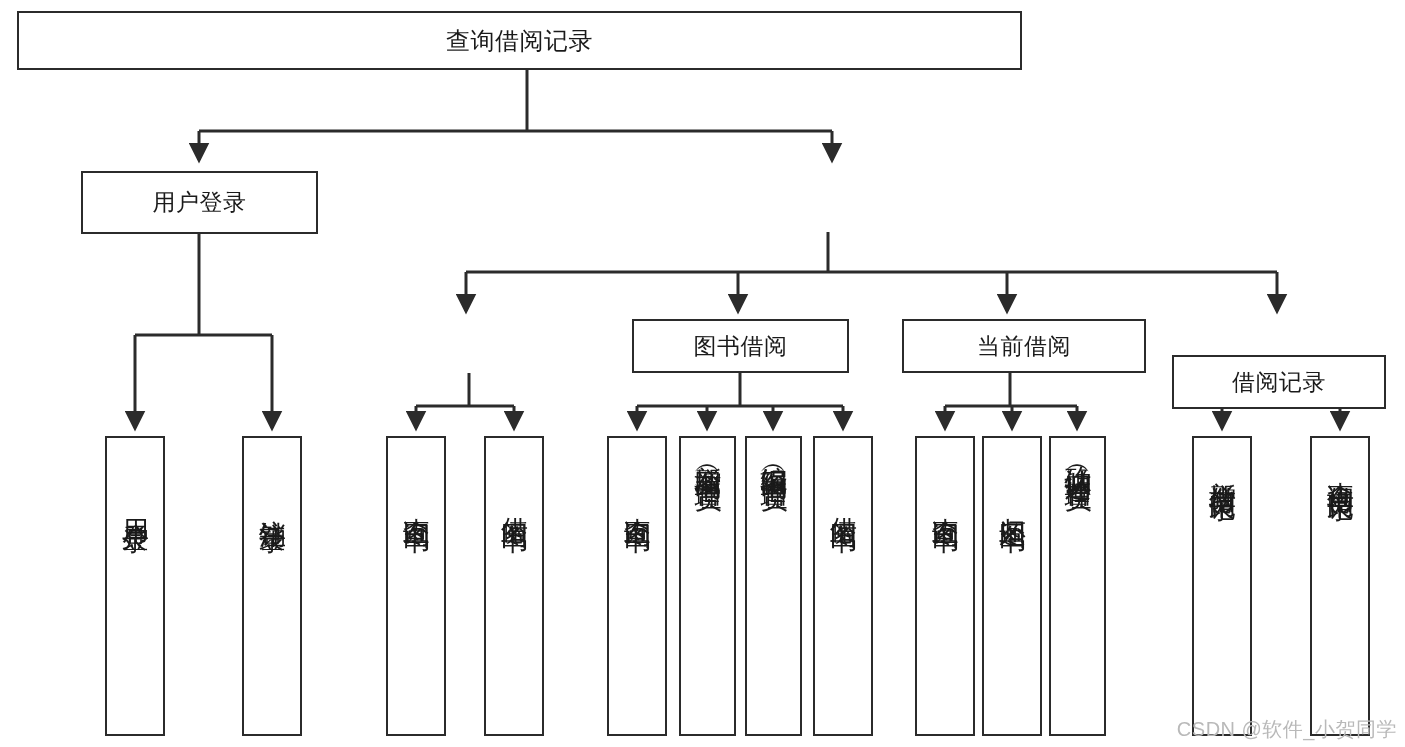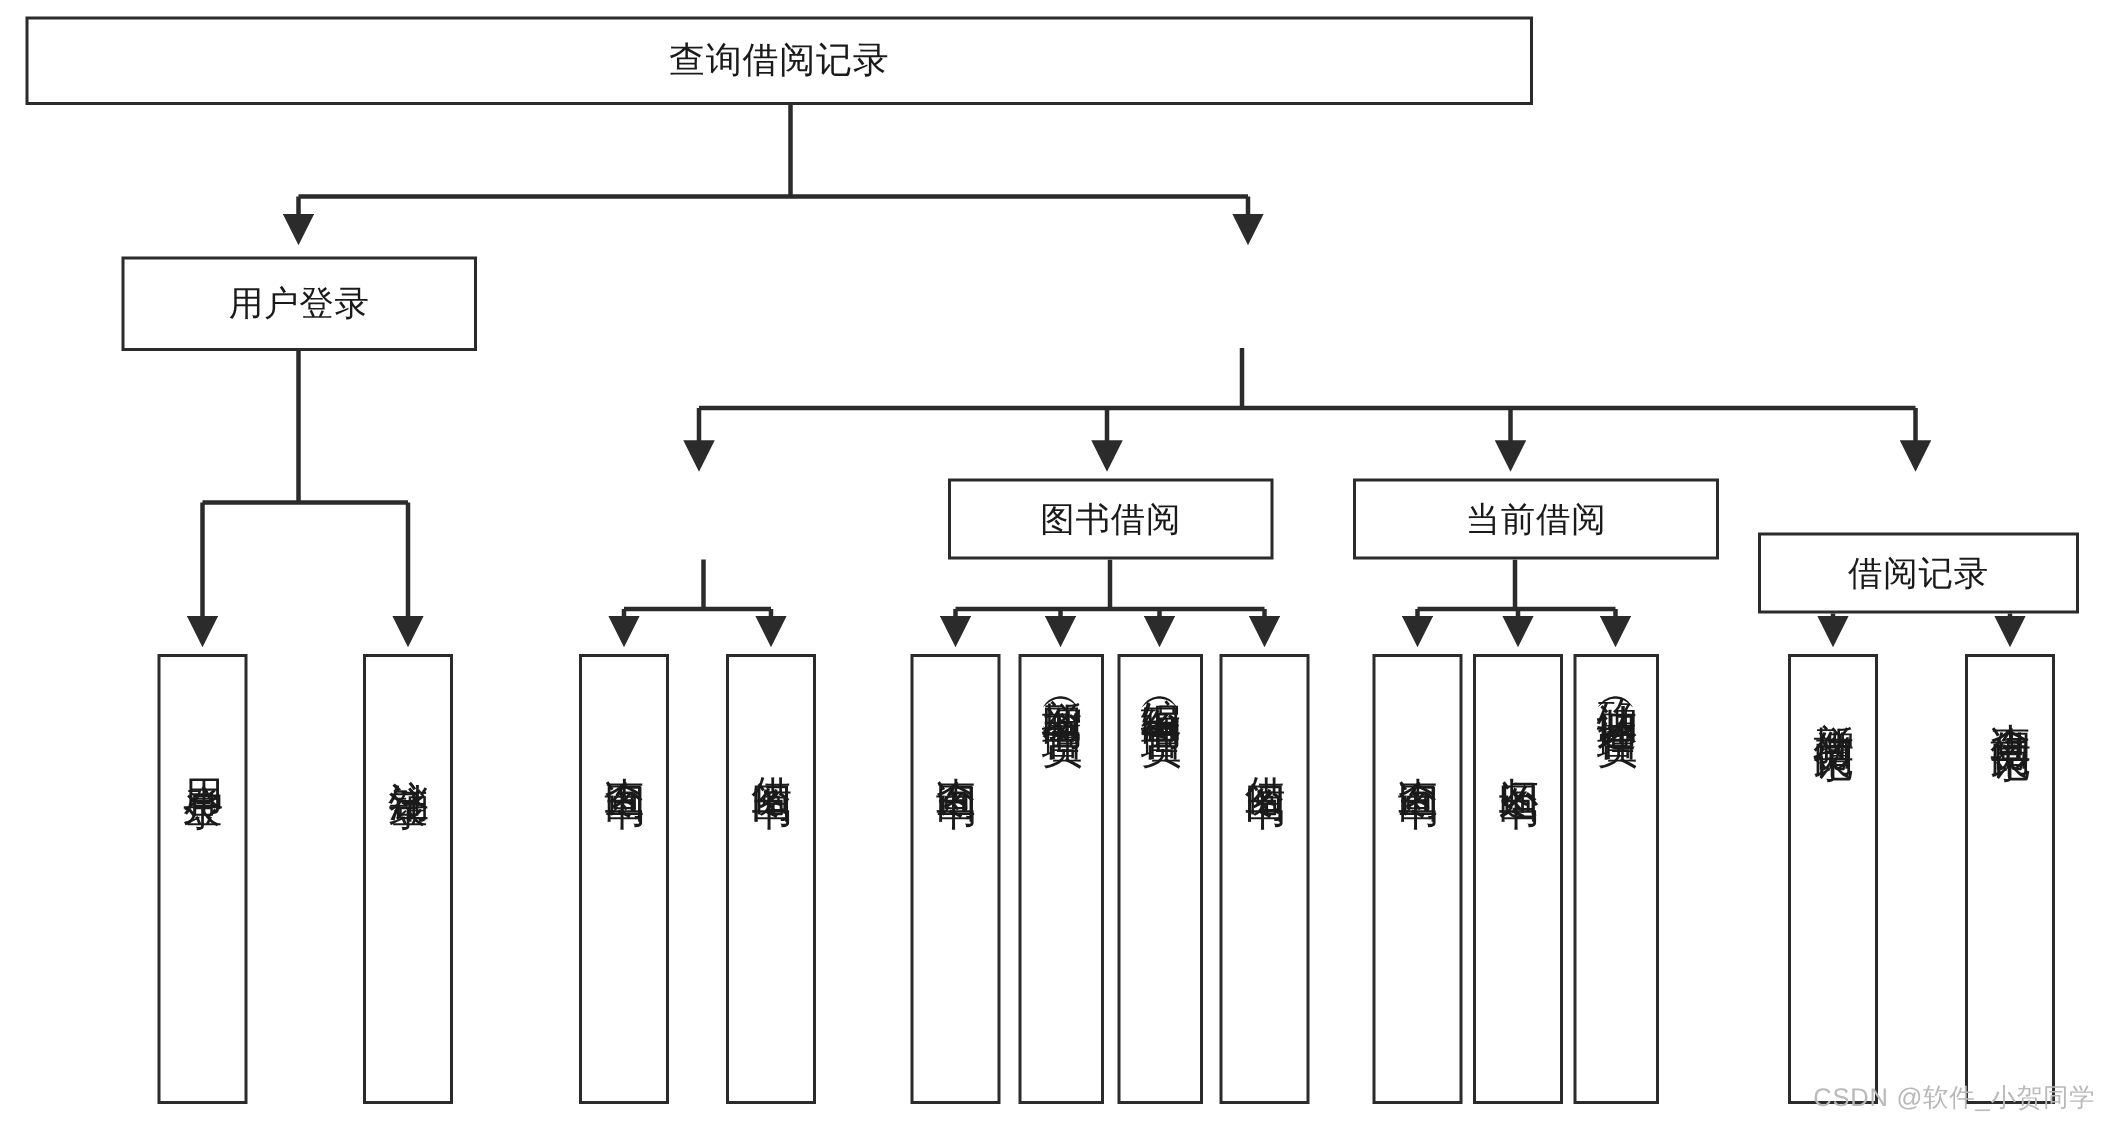--- a/index.html
+++ b/index.html
@@ -58,21 +58,21 @@
     left: 0;
     top: 0;
     width: 1405px;
     height: 747px;
     pointer-events: none;
   }
   .watermark {
     position: absolute;
     right: 8px;
     bottom: 4px;
-    font-size: 17px;
+    font-size: 20px;
     color: #b9b9b9;
     letter-spacing: 0.5px;
     white-space: nowrap;
     margin-left: 32px;
   }
 </style>
 </head>
 <body>
 
 <div id="canvas">

